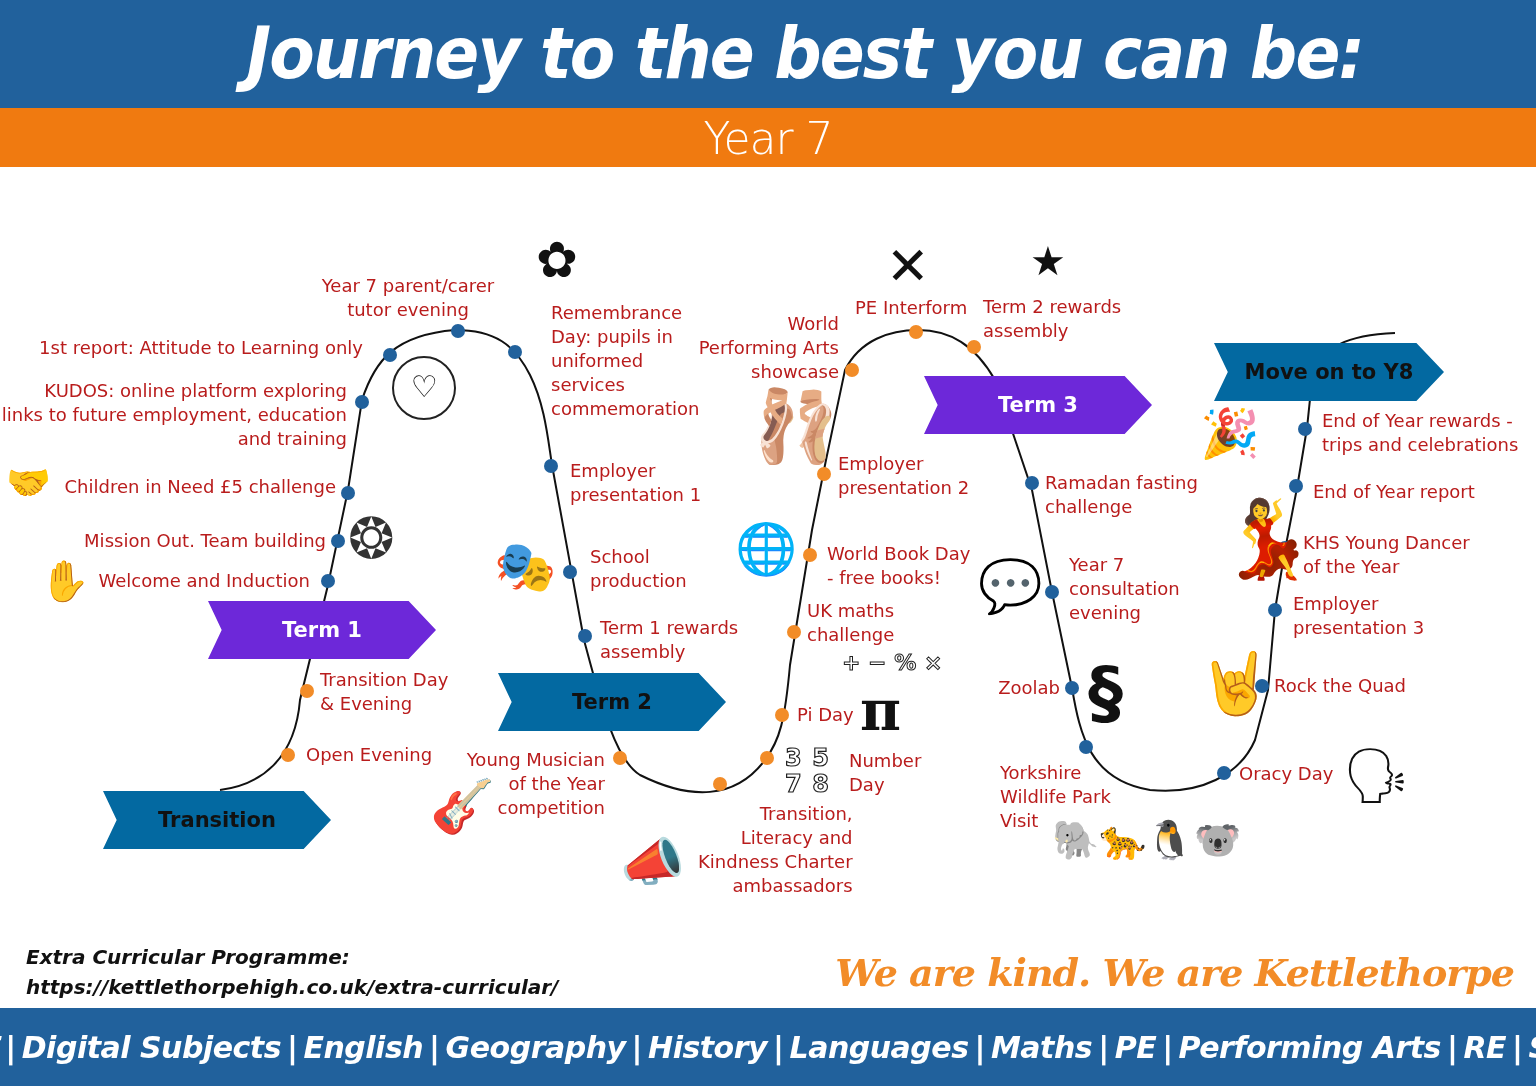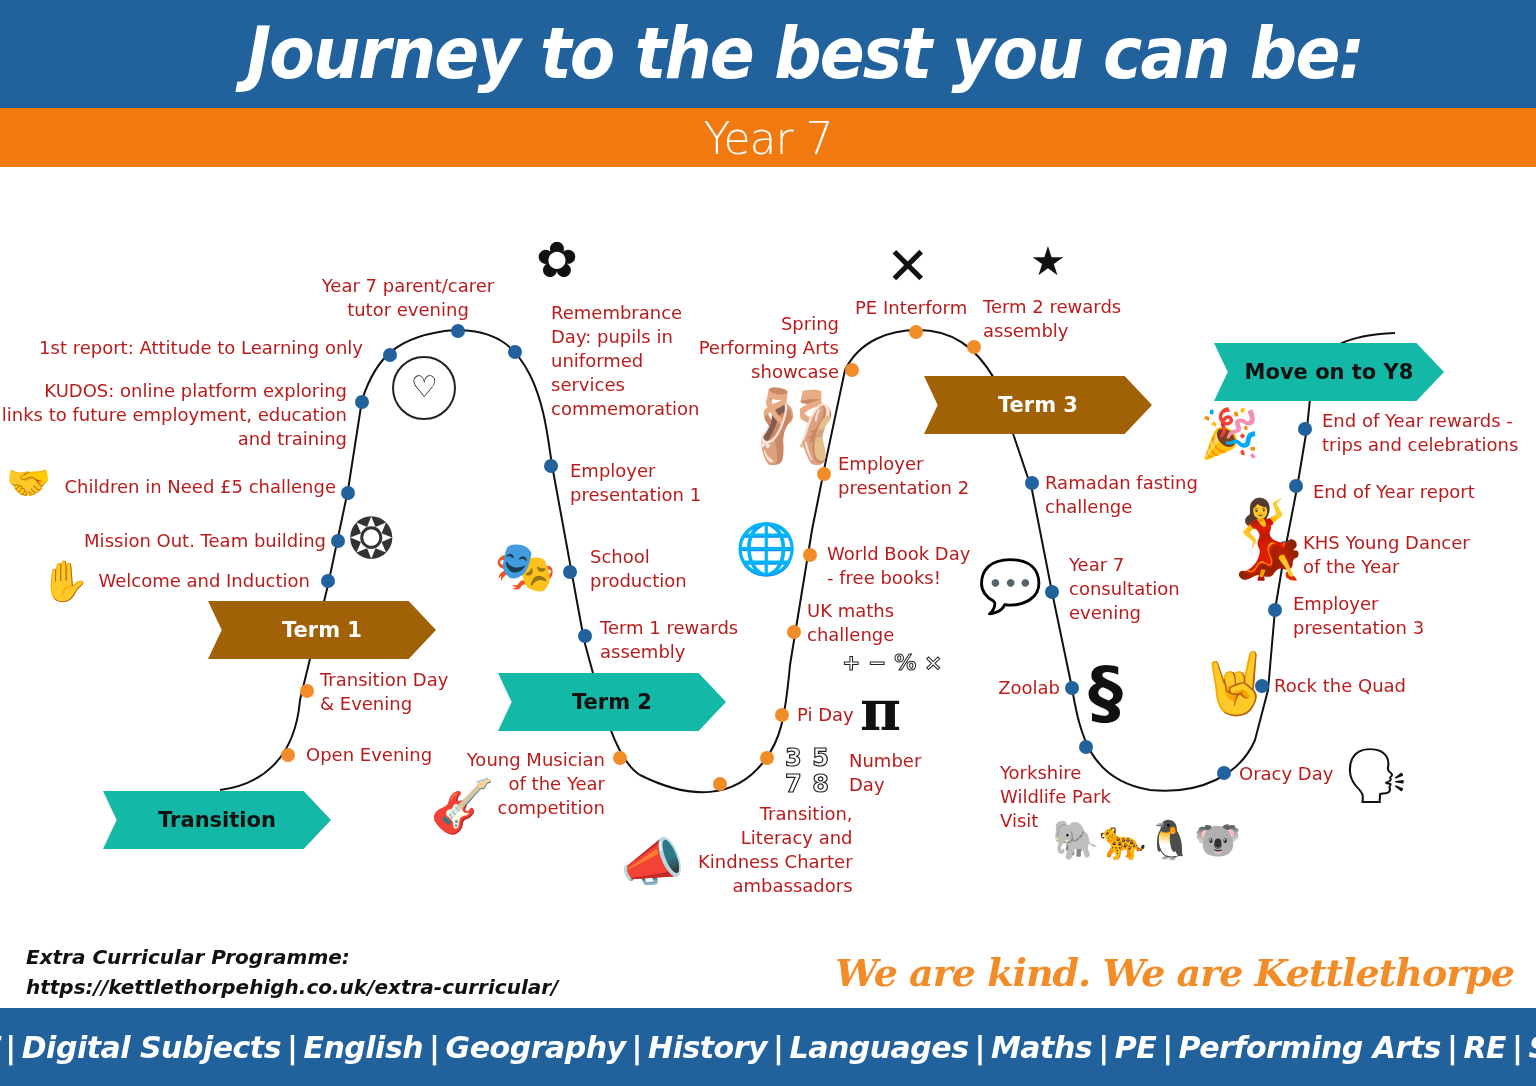--- a/index.html
+++ b/index.html
@@ -8,22 +8,22 @@
   .title{position:absolute;left:0;top:8px;width:1536px;text-align:center;padding-left:80px;box-sizing:border-box;color:#fff;font-family:"DejaVu Sans",sans-serif;font-weight:bold;font-style:italic;font-size:72px;letter-spacing:-2px;line-height:90px;transform:scaleX(0.92);}
   .subband{position:absolute;left:0;top:108px;width:1536px;height:59px;background:#f07a10;}
   .subtitle{position:absolute;left:0;top:111px;width:1536px;text-align:center;color:#fff;font-family:"DejaVu Sans",sans-serif;font-weight:200;font-size:44px;line-height:56px;letter-spacing:-1px;padding-left:0px;}
   svg.path{position:absolute;left:0;top:0;}
   .lbl{position:absolute;font-family:"DejaVu Sans",sans-serif;font-size:18px;line-height:24px;color:#b91c1c;white-space:nowrap;}
   .r{text-align:right;}
   .dot{position:absolute;width:14px;height:14px;border-radius:50%;margin-left:-7px;margin-top:-7px;}
   .dot.b{background:#21619c;}
   .dot.o{background:#f28c28;}
   .banner{position:absolute;height:58px;display:flex;align-items:center;justify-content:center;font-family:"DejaVu Sans",sans-serif;font-weight:bold;font-size:21px;}
-  .banner.blue{background:#a16207;color:#fff;clip-path:polygon(0 0,88% 0,100% 50%,88% 100%,0 100%,6% 50%);}
-  .banner.orange{background:#14b8a6;color:#111;clip-path:polygon(0 0,88% 0,100% 50%,88% 100%,0 100%,6% 50%);}
+  .banner.blue{background:#6d28d9;color:#fff;clip-path:polygon(0 0,88% 0,100% 50%,88% 100%,0 100%,6% 50%);}
+  .banner.orange{background:#0369a1;color:#111;clip-path:polygon(0 0,88% 0,100% 50%,88% 100%,0 100%,6% 50%);}
   .icon{position:absolute;color:#111;text-align:center;}
   .footer-left{position:absolute;left:26px;top:942px;font-family:"DejaVu Sans",sans-serif;font-weight:bold;font-style:italic;font-size:20px;line-height:30px;color:#111;}
   .motto{position:absolute;right:22px;top:950px;font-family:"DejaVu Serif",serif;font-style:italic;font-weight:bold;font-size:38px;color:#f28c28;letter-spacing:-1px;}
   .bottombar{position:absolute;left:0;top:1008px;width:1536px;height:78px;background:#21619c;display:flex;align-items:center;justify-content:center;}
   .subjects{color:#fff;font-family:"DejaVu Sans",sans-serif;font-weight:bold;font-style:italic;font-size:30px;letter-spacing:-0.5px;white-space:nowrap;}
   .subjects span.sep{margin:0 6px;}
 </style>
 </head>
 <body>
 
@@ -173,21 +173,21 @@
   </div>
 <div class="lbl" style="left:827px;top:542px;">
     <div>World Book Day</div>
     <div>- free books!</div>
   </div>
 <div class="lbl" style="left:838px;top:452px;">
     <div>Employer</div>
     <div>presentation 2</div>
   </div>
 <div class="lbl r" style="right:697px;top:312px;">
-    <div>Spring</div>
+    <div>World</div>
     <div>Performing Arts</div>
     <div>showcase</div>
   </div>
 <div class="lbl" style="left:855px;top:296px;"><span>PE Interform</span></div>
 <div class="lbl" style="left:983px;top:295px;">
     <div>Term 2 rewards</div>
     <div>assembly</div>
   </div>
 
 <div class="lbl" style="left:1045px;top:471px;">

